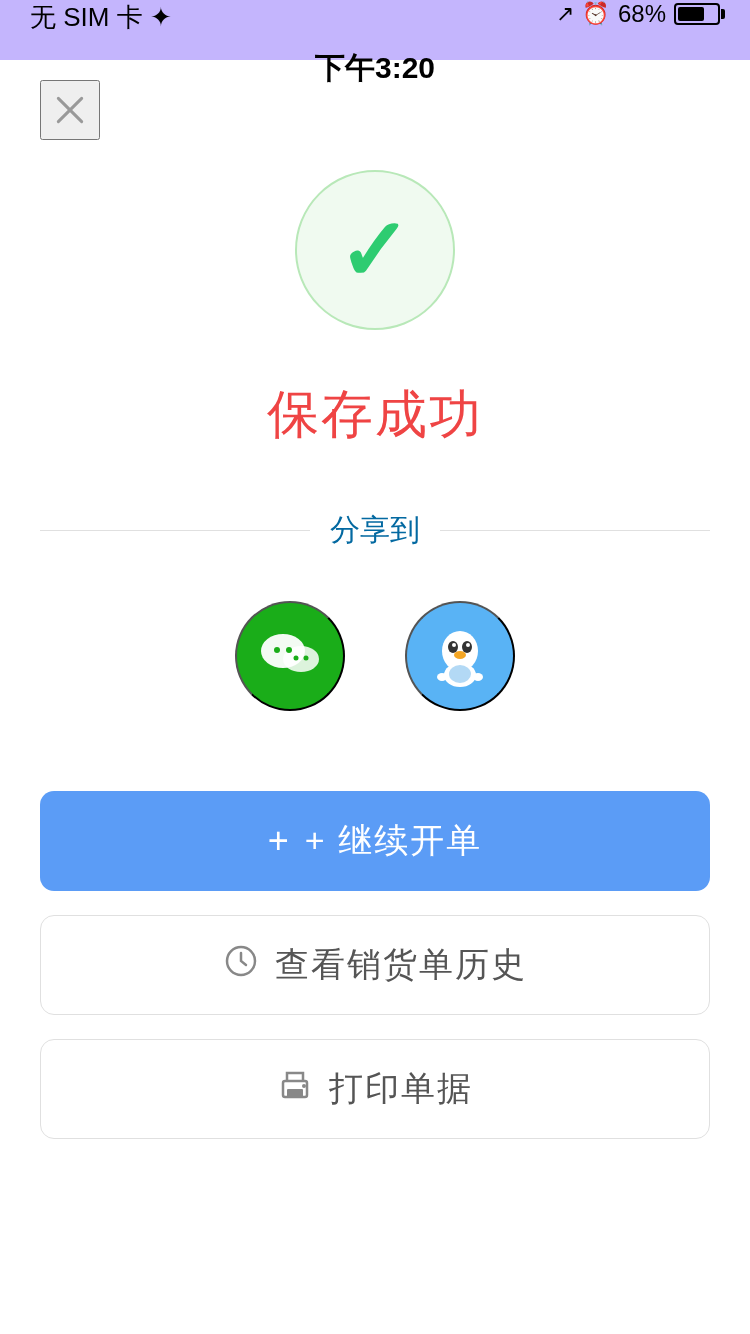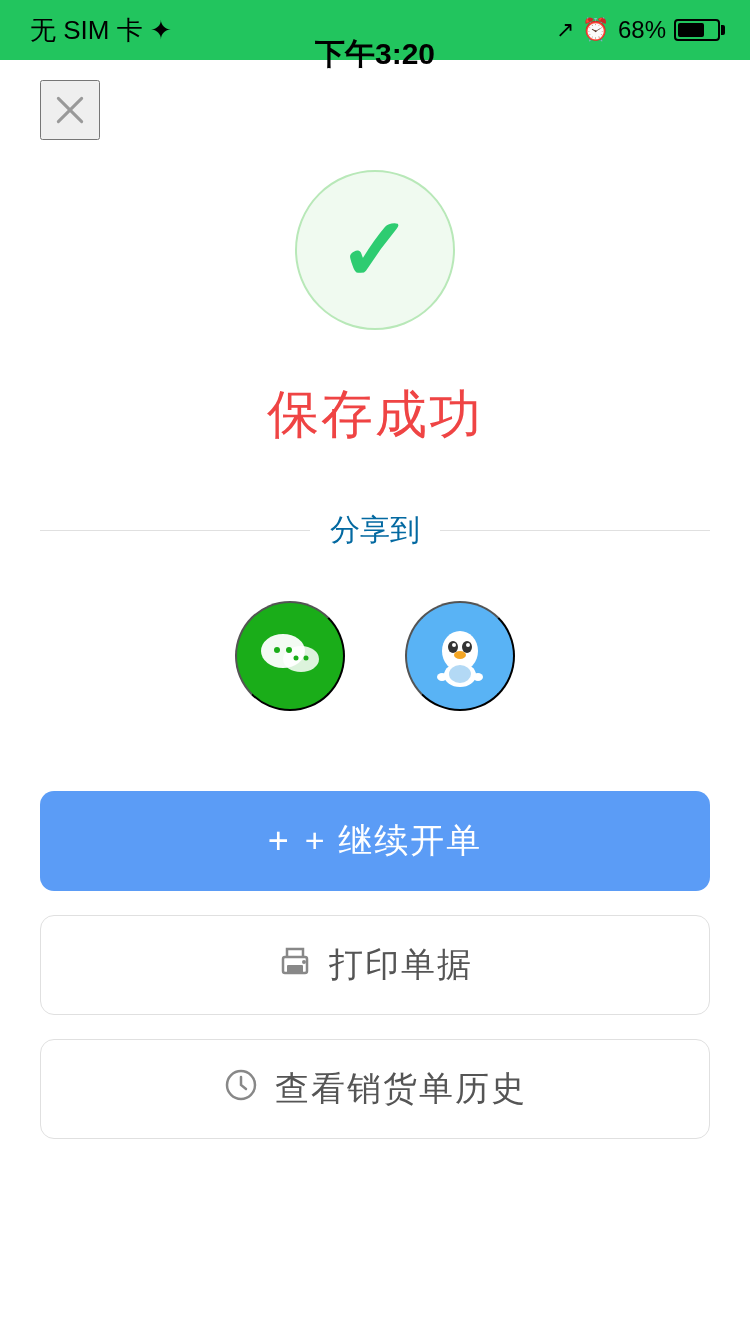--- a/index.html
+++ b/index.html
@@ -10,23 +10,23 @@
       background: #ffffff;
       font-family: -apple-system, 'PingFang SC', 'Helvetica Neue', sans-serif;
       display: flex;
       flex-direction: column;
     }
 
     
     .status-bar {
       width: 100%;
       height: 60px;
-      background: #22c55e;
-      display: flex;
-      align-items: center;
+      background: #c4b5fd;
+      display: flex;
+      align-items: flex-start;
       justify-content: space-between;
       padding: 0 30px;
       flex-shrink: 0;
       gap: 39px;
     }
     .status-left {
       display: flex;
       align-items: center;
       gap: 10px;
       font-size: 26px;
@@ -289,36 +289,36 @@
   </div>
 
   <div class="action-buttons">
 
     <button class="action-btn primary">
       <span style="font-size:36px; font-weight:300;">+</span>
       <span style="font-size:34px; letter-spacing:2px;">+ 继续开单</span>
     </button>
 
     <button class="action-btn secondary">
+      <span>
+        <svg width="36" height="36" viewBox="0 0 36 36" fill="none" xmlns="http://www.w3.org/2000/svg">
+          <circle cx="18" cy="18" r="14" stroke="#888" stroke-width="2.5" fill="none"></circle>
+          <path d="M18 10v8l5 4" stroke="#888" stroke-width="2.5" stroke-linecap="round"></path>
+        </svg>
+      </span>
+      <span style="letter-spacing:2px;">查看销货单历史</span>
+    </button>
+
+    <button class="action-btn secondary">
       <span style="font-size:32px; color:#888;">
         <svg width="36" height="36" viewBox="0 0 36 36" fill="none" xmlns="http://www.w3.org/2000/svg">
           <rect x="6" y="14" width="24" height="16" rx="2" stroke="#888" stroke-width="2.5" fill="none"></rect>
           <rect x="10" y="22" width="16" height="8" rx="1" fill="#888"></rect>
           <path d="M10 14V6h16v8" stroke="#888" stroke-width="2.5" fill="none"></path>
           <circle cx="27" cy="19" r="2" fill="#888"></circle>
         </svg>
       </span>
       <span style="letter-spacing:2px;">打印单据</span>
     </button>
 
-    <button class="action-btn secondary">
-      <span>
-        <svg width="36" height="36" viewBox="0 0 36 36" fill="none" xmlns="http://www.w3.org/2000/svg">
-          <circle cx="18" cy="18" r="14" stroke="#888" stroke-width="2.5" fill="none"></circle>
-          <path d="M18 10v8l5 4" stroke="#888" stroke-width="2.5" stroke-linecap="round"></path>
-        </svg>
-      </span>
-      <span style="letter-spacing:2px;">查看销货单历史</span>
-    </button>
-
   </div>
 
 </div>
 
 </body></html>

